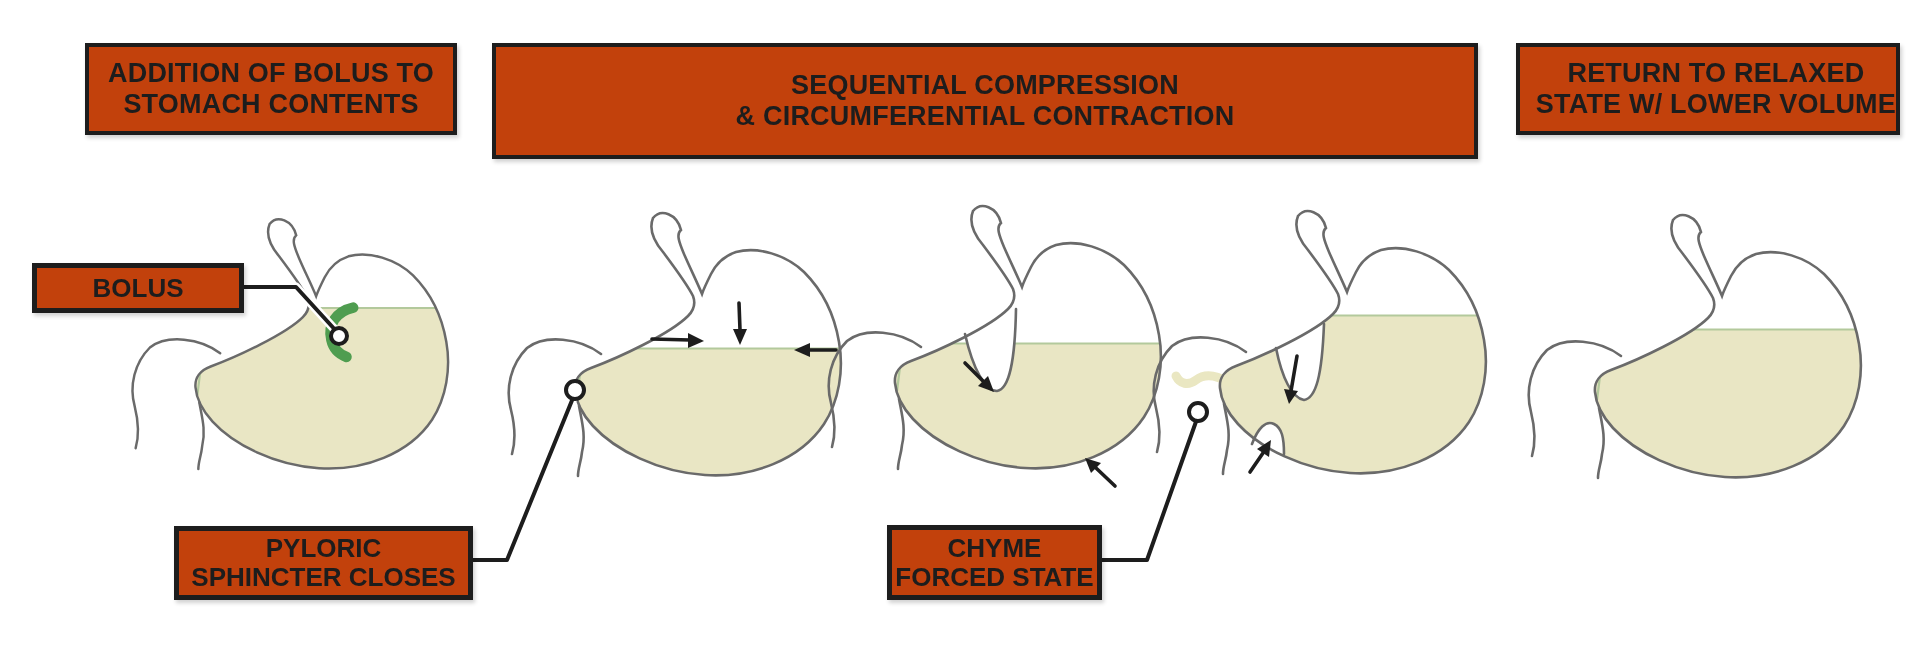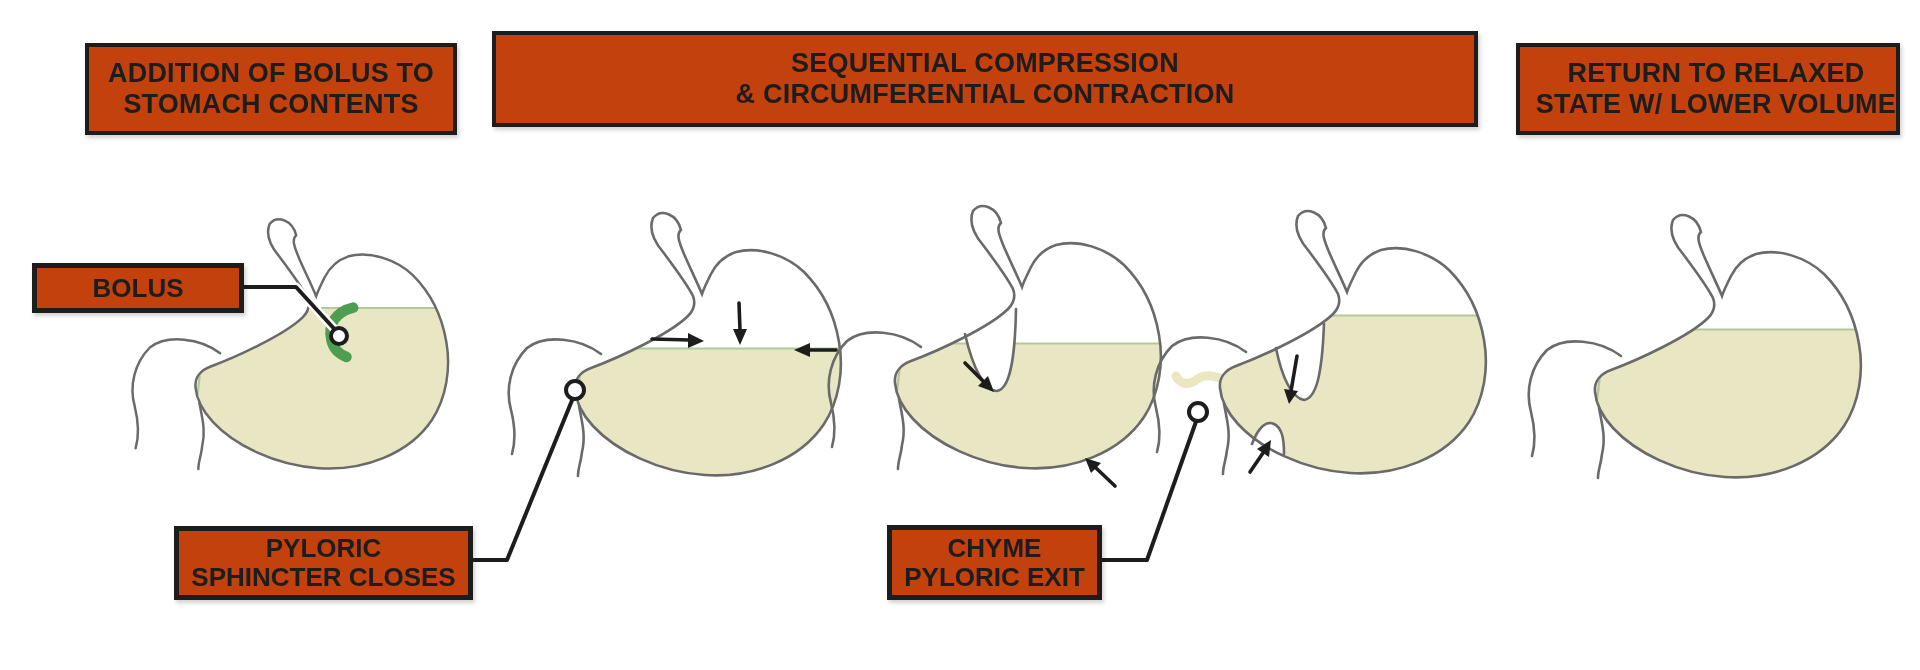--- a/index.html
+++ b/index.html
@@ -168,34 +168,34 @@
       <polyline class="lead-casing" points="1101,560 1147,560 1198,416"></polyline>
       <polyline class="lead" points="1101,560 1147,560 1198,416"></polyline>
       <circle class="marker" cx="1198" cy="412" r="9"></circle>
     </g>
   </svg>
 
   <div class="box hdr" style="left:85px;top:43px;width:372px;height:92px;">
     <span>ADDITION OF BOLUS TO
 STOMACH CONTENTS</span>
   </div>
-  <div class="box hdr" style="left:492px;top:31px;width:986px;height:96px;">
+  <div class="box hdr" style="left:492px;top:43px;width:986px;height:116px;">
     <span>SEQUENTIAL COMPRESSION
 &amp; CIRCUMFERENTIAL CONTRACTION</span>
   </div>
   <div class="box hdr" style="left:1516px;top:43px;width:384px;height:92px;justify-content:flex-end;">
     <span>RETURN TO RELAXED
 STATE W/ LOWER VOLUME</span>
   </div>
 
   <div class="box callout" style="left:32px;top:263px;width:212px;height:50px;">
     <span>BOLUS</span>
   </div>
   <div class="box callout" style="left:158px;top:526px;width:299px;height:74px;margin-left:16px;">
     <span>PYLORIC
 SPHINCTER CLOSES</span>
   </div>
   <div class="box callout" style="left:887px;top:525px;width:215px;height:75px;">
     <span>CHYME
-PYLORIC EXIT</span>
+FORCED STATE</span>
   </div>
 
 </div>
 
 </body></html>

